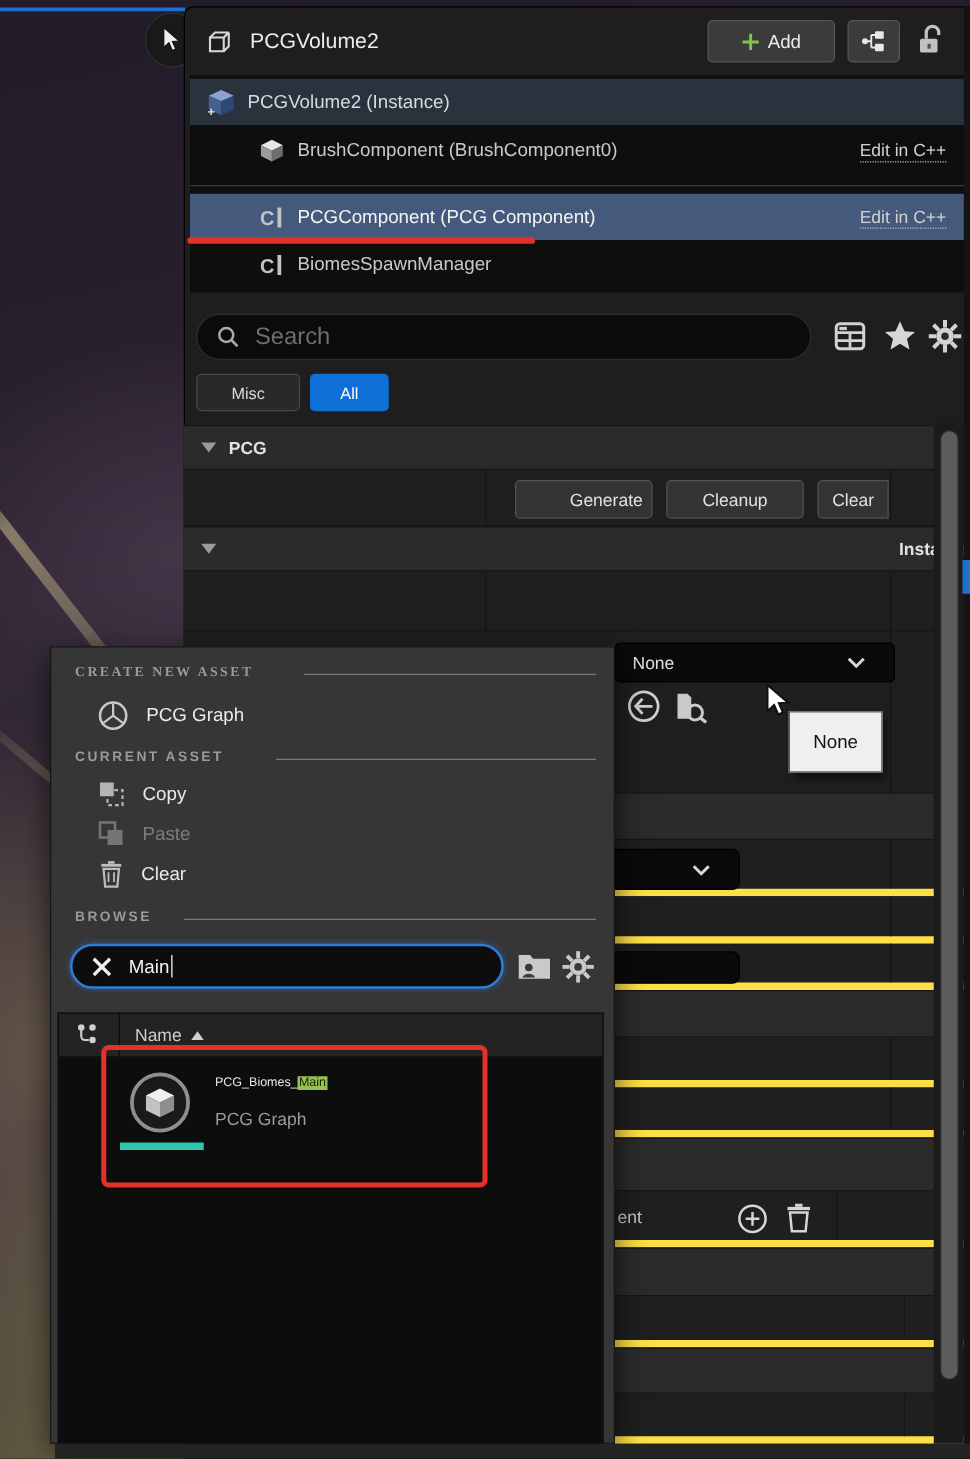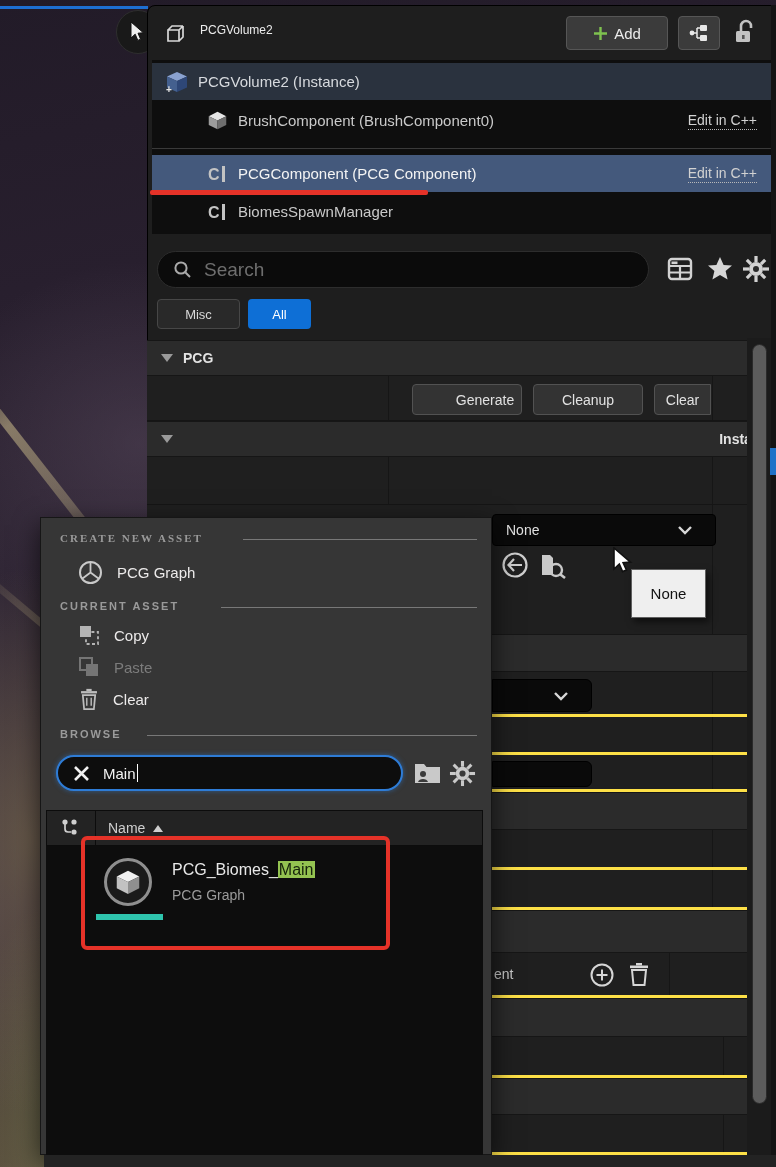--- a/index.html
+++ b/index.html
@@ -21,21 +21,21 @@
   .viewport::before{content:"";position:absolute;left:-30px;top:560px;width:300px;height:7px;
     background:linear-gradient(90deg,transparent,rgba(190,175,130,.4) 40%,transparent);
     transform:rotate(40deg);transform-origin:left center;}
   .topline{left:0;top:6px;width:148px;height:3px;background:#1d6fd2;z-index:1;}
   .cursor-btn{left:116px;top:10px;width:42px;height:42px;border-radius:50%;
     background:#191919;border:1px solid #2e2e2e;z-index:1;display:flex;align-items:center;justify-content:center;}
 
   
   .panel{left:147px;top:5px;width:629px;height:1162px;background:#1e1e1e;
     border:1px solid #000;border-radius:8px 0 0 0;box-sizing:border-box;z-index:2;}
-  .panel-title{left:200px;top:23px;font-size:12px;color:#ececec;z-index:3;}
+  .panel-title{left:200px;top:23px;font-size:17px;color:#ececec;z-index:3;}
   .icon-wrap{display:flex;align-items:center;justify-content:center;z-index:3;}
   .btn{box-sizing:border-box;border-radius:4px;background:#3b3b3b;border:1px solid #565656;
     display:flex;align-items:center;justify-content:center;gap:6px;color:#ececec;font-size:15px;z-index:3;}
   .add-btn{left:566px;top:16px;width:102px;height:34px;}
   .bp-btn{left:678px;top:16px;width:42px;height:34px;}
 
   .tree-bg{left:152px;top:60px;width:619px;height:174px;background:#0e0e0e;z-index:3;}
   .tree-row{left:152px;width:619px;height:37px;display:flex;align-items:center;z-index:4;font-size:15px;}
   .row-instance{top:63px;background:#2a323e;color:#d7dade;}
   .row-brush{top:102px;color:#c9c9c9;}
@@ -63,21 +63,21 @@
   .prow{left:147px;width:629px;background:#1f1f1f;border-bottom:1px solid #151515;z-index:3;box-sizing:border-box;}
   .vsep{position:absolute;top:0;bottom:0;width:1px;background:#161616;}
   .pbtn{position:absolute;box-sizing:border-box;height:31px;border-radius:4px;background:#333;border:1px solid #525252;
     color:#e2e2e2;font-size:14px;display:flex;align-items:center;justify-content:center;}
   .pbtn.disabled{background:#272727;border-color:#3a3a3a;color:#7a7a7a;}
 
   .combo{position:absolute;box-sizing:border-box;background:#0a0a0a;border:1px solid #000;border-radius:4px;
     color:#e0e0e0;font-size:14px;display:flex;align-items:center;z-index:3;}
 
   .band{left:492px;width:284px;background:#2b2b2b;border-top:1px solid #161616;border-bottom:1px solid #161616;z-index:3;box-sizing:border-box;}
-  .rrow{left:492px;width:284px;background:#1f1f1f;border-bottom:3px solid #fde047;z-index:3;box-sizing:border-box;}
+  .rrow{left:492px;width:284px;background:#1f1f1f;border-bottom:6px solid #fde047;z-index:3;box-sizing:border-box;}
 
   .scroll-track{left:747px;top:338px;width:24px;height:817px;background:#1b1b1b;z-index:3;}
   .scroll-thumb{left:752px;top:344px;width:15px;height:760px;background:#5c5c5c;border:1px solid #2a2a2a;
     border-radius:8px;z-index:4;box-sizing:border-box;}
   .right-edge{left:771px;top:5px;width:5px;height:1162px;background:#141414;z-index:3;}
   .blue-notch{left:770px;top:448px;width:6px;height:27px;background:#1f72c8;z-index:4;}
 
   
   .popup{left:40px;top:517px;width:452px;height:638px;background:#363636;border:1px solid #161616;
     box-shadow:0 8px 24px rgba(0,0,0,.65);z-index:5;box-sizing:border-box;}
@@ -90,21 +90,21 @@
     border:2px solid #2e7cd6;box-shadow:0 0 5px rgba(46,124,214,.55);box-sizing:border-box;
     display:flex;align-items:center;z-index:6;color:#f2f2f2;font-size:15px;}
   .caret{display:inline-block;width:1px;height:18px;background:#fff;margin-left:1px;vertical-align:middle;}
 
   .list-header{left:46px;top:810px;width:437px;height:36px;background:#232323;border:1px solid #0c0c0c;
     box-sizing:border-box;z-index:6;display:flex;align-items:center;color:#cfcfcf;font-size:14px;}
   .list-bg{left:46px;top:846px;width:437px;height:309px;background:#0d0d0d;z-index:6;}
   .thumb{left:104px;top:858px;width:48px;height:48px;border-radius:50%;border:3px solid #8f8f8f;background:#1a1a1a;
     box-sizing:border-box;display:flex;align-items:center;justify-content:center;z-index:7;}
   .teal-bar{left:96px;top:914px;width:67px;height:6px;background:#2ec4ad;z-index:7;}
-  .asset-title{left:172px;top:861px;font-size:16px;color:#e8e8e8;z-index:7;}
+  .asset-title{left:172px;top:861px;font-size:10px;color:#e8e8e8;z-index:7;}
   .hl{background:#94c351;color:#16230b;padding:0 1px;}
   .asset-sub{left:172px;top:887px;font-size:14px;color:#9b9b9b;z-index:7;}
   .sort-tri{width:0;height:0;border-left:5px solid transparent;border-right:5px solid transparent;
     border-bottom:7px solid #cfcfcf;margin-left:8px;}
 
   
   .red-underline{left:150px;top:190px;width:278px;height:5px;background:#e53228;border-radius:2px;z-index:6;}
   .red-rect{left:81px;top:836px;width:309px;height:114px;border:4px solid #e53228;border-radius:6px;z-index:8;box-sizing:border-box;}
   .tooltip{left:631px;top:569px;width:75px;height:49px;background:#efefef;border:1px solid #5f5f5f;
     box-shadow:3px 4px 7px rgba(0,0,0,.55);z-index:9;display:flex;align-items:center;justify-content:center;

